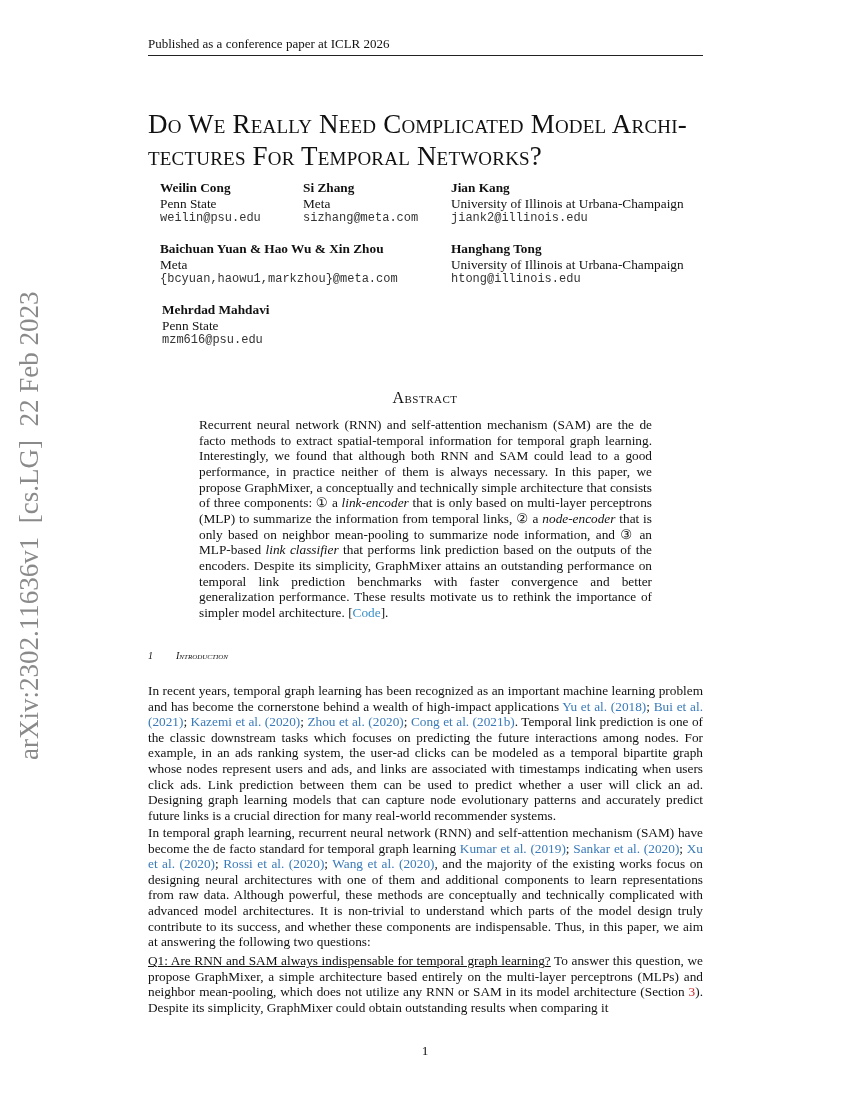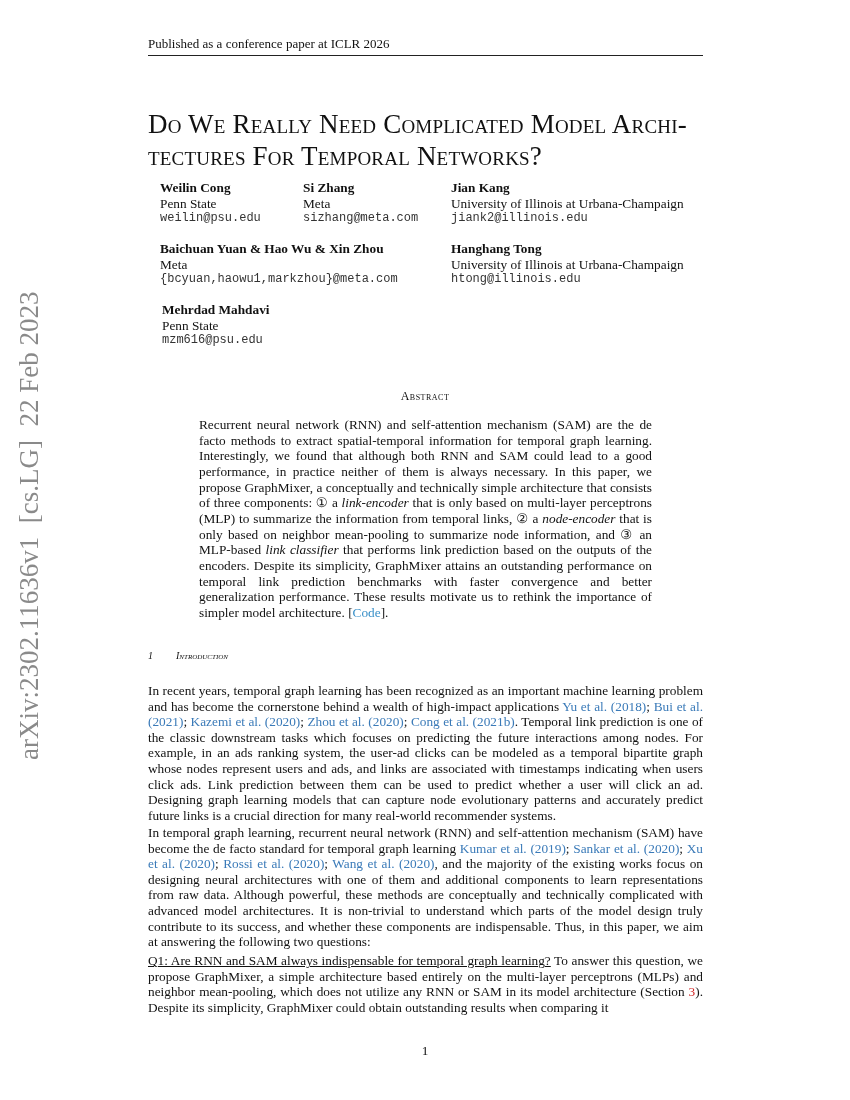--- a/index.html
+++ b/index.html
@@ -13,21 +13,21 @@
                  font-size: 27px; color: #8a8a8a; white-space: pre; line-height: 42px; }
   .title { position: absolute; left: 148px; top: 108px; width: 560px;
            font-size: 27px; line-height: 32px; font-variant: small-caps; letter-spacing: 0.2px; }
   .authors { position: absolute; left: 160px; top: 180px; width: 560px; }
   .author { position: absolute; font-size: 13.3px; line-height: 15.5px; }
   .author .name { font-weight: bold; display: block; }
   .author .aff { display: block; }
   .author .email { display: block; font-family: "Liberation Mono", "DejaVu Sans Mono", monospace;
                    font-size: 12px; color: #333; }
   .abstract-title { position: absolute; left: 0; top: 389px; width: 850px; text-align: center;
-                    font-size: 12px; font-variant: small-caps; letter-spacing: 0.5px; }
+                    font-size: 16px; font-variant: small-caps; letter-spacing: 0.5px; }
   .abstract { position: absolute; left: 199px; top: 417px; width: 453px;
               font-size: 13.3px; line-height: 15.65px; text-align: justify; hyphens: auto; }
   .section-head { position: absolute; left: 148px; top: 650px; font-size: 10px;
                   font-variant: small-caps; font-style: italic; }
   .section-head .num { display: inline-block; width: 28px; }
   .para { position: absolute; left: 148px; width: 555px; font-size: 13.3px;
           line-height: 15.6px; text-align: justify; hyphens: auto; }
   .p1 { top: 683px; }
   .p2 { top: 825px; }
   .p3 { top: 953px; }

